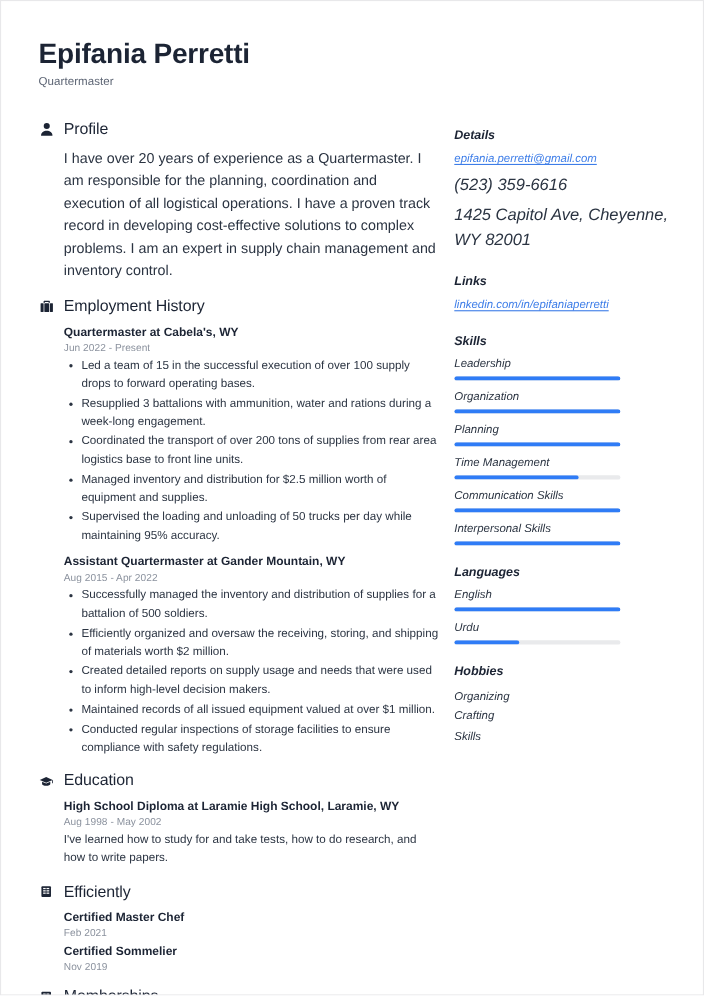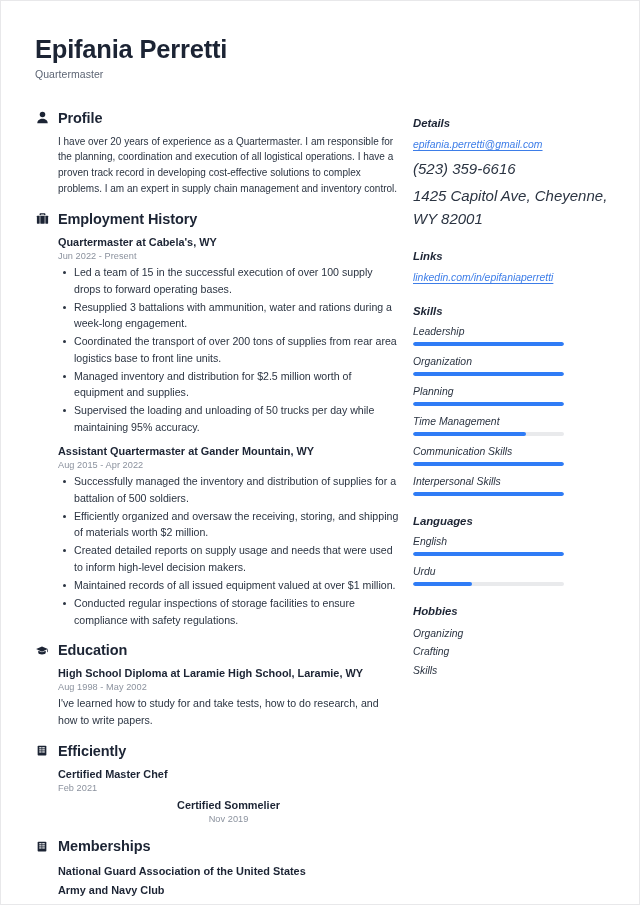--- a/index.html
+++ b/index.html
@@ -66,29 +66,29 @@
     display: inline-flex;
     align-items: center;
     justify-content: center;
     flex: 0 0 14px;
     color: #1c2434;
   }
   .section-icon svg { display: block; }
 
   .section-title {
     font-size: 14.5px;
-    font-weight: bold;
+    font-weight: normal;
     color: #1c2434;
     letter-spacing: -0.1px;
   }
 
   .section-body { padding-left: 23px; }
 
   .para {
-    font-size: 10px;
+    font-size: 13px;
     line-height: 1.58;
     color: #2b3442;
   }
 
   .entry { margin-bottom: 2px; }
   .entry + .entry { margin-top: 9px; }
 
   .entry-title {
     font-size: 10.9px;
     font-weight: bold;
@@ -131,21 +131,21 @@
     position: absolute;
     left: 5px;
     top: 7px;
     width: 3px;
     height: 3px;
     border-radius: 50%;
     background: #2b3442;
   }
 
   .cert-row { margin-bottom: 1px; }
-  .cert-row + .cert-row { margin-top: 5px; text-align: center; }
+  .cert-row + .cert-row { margin-top: 5px; }
 
   .membership-item {
     font-size: 10.9px;
     font-weight: bold;
     color: #1c2434;
     line-height: 1.75;
   }
 
   
   .side-col {

